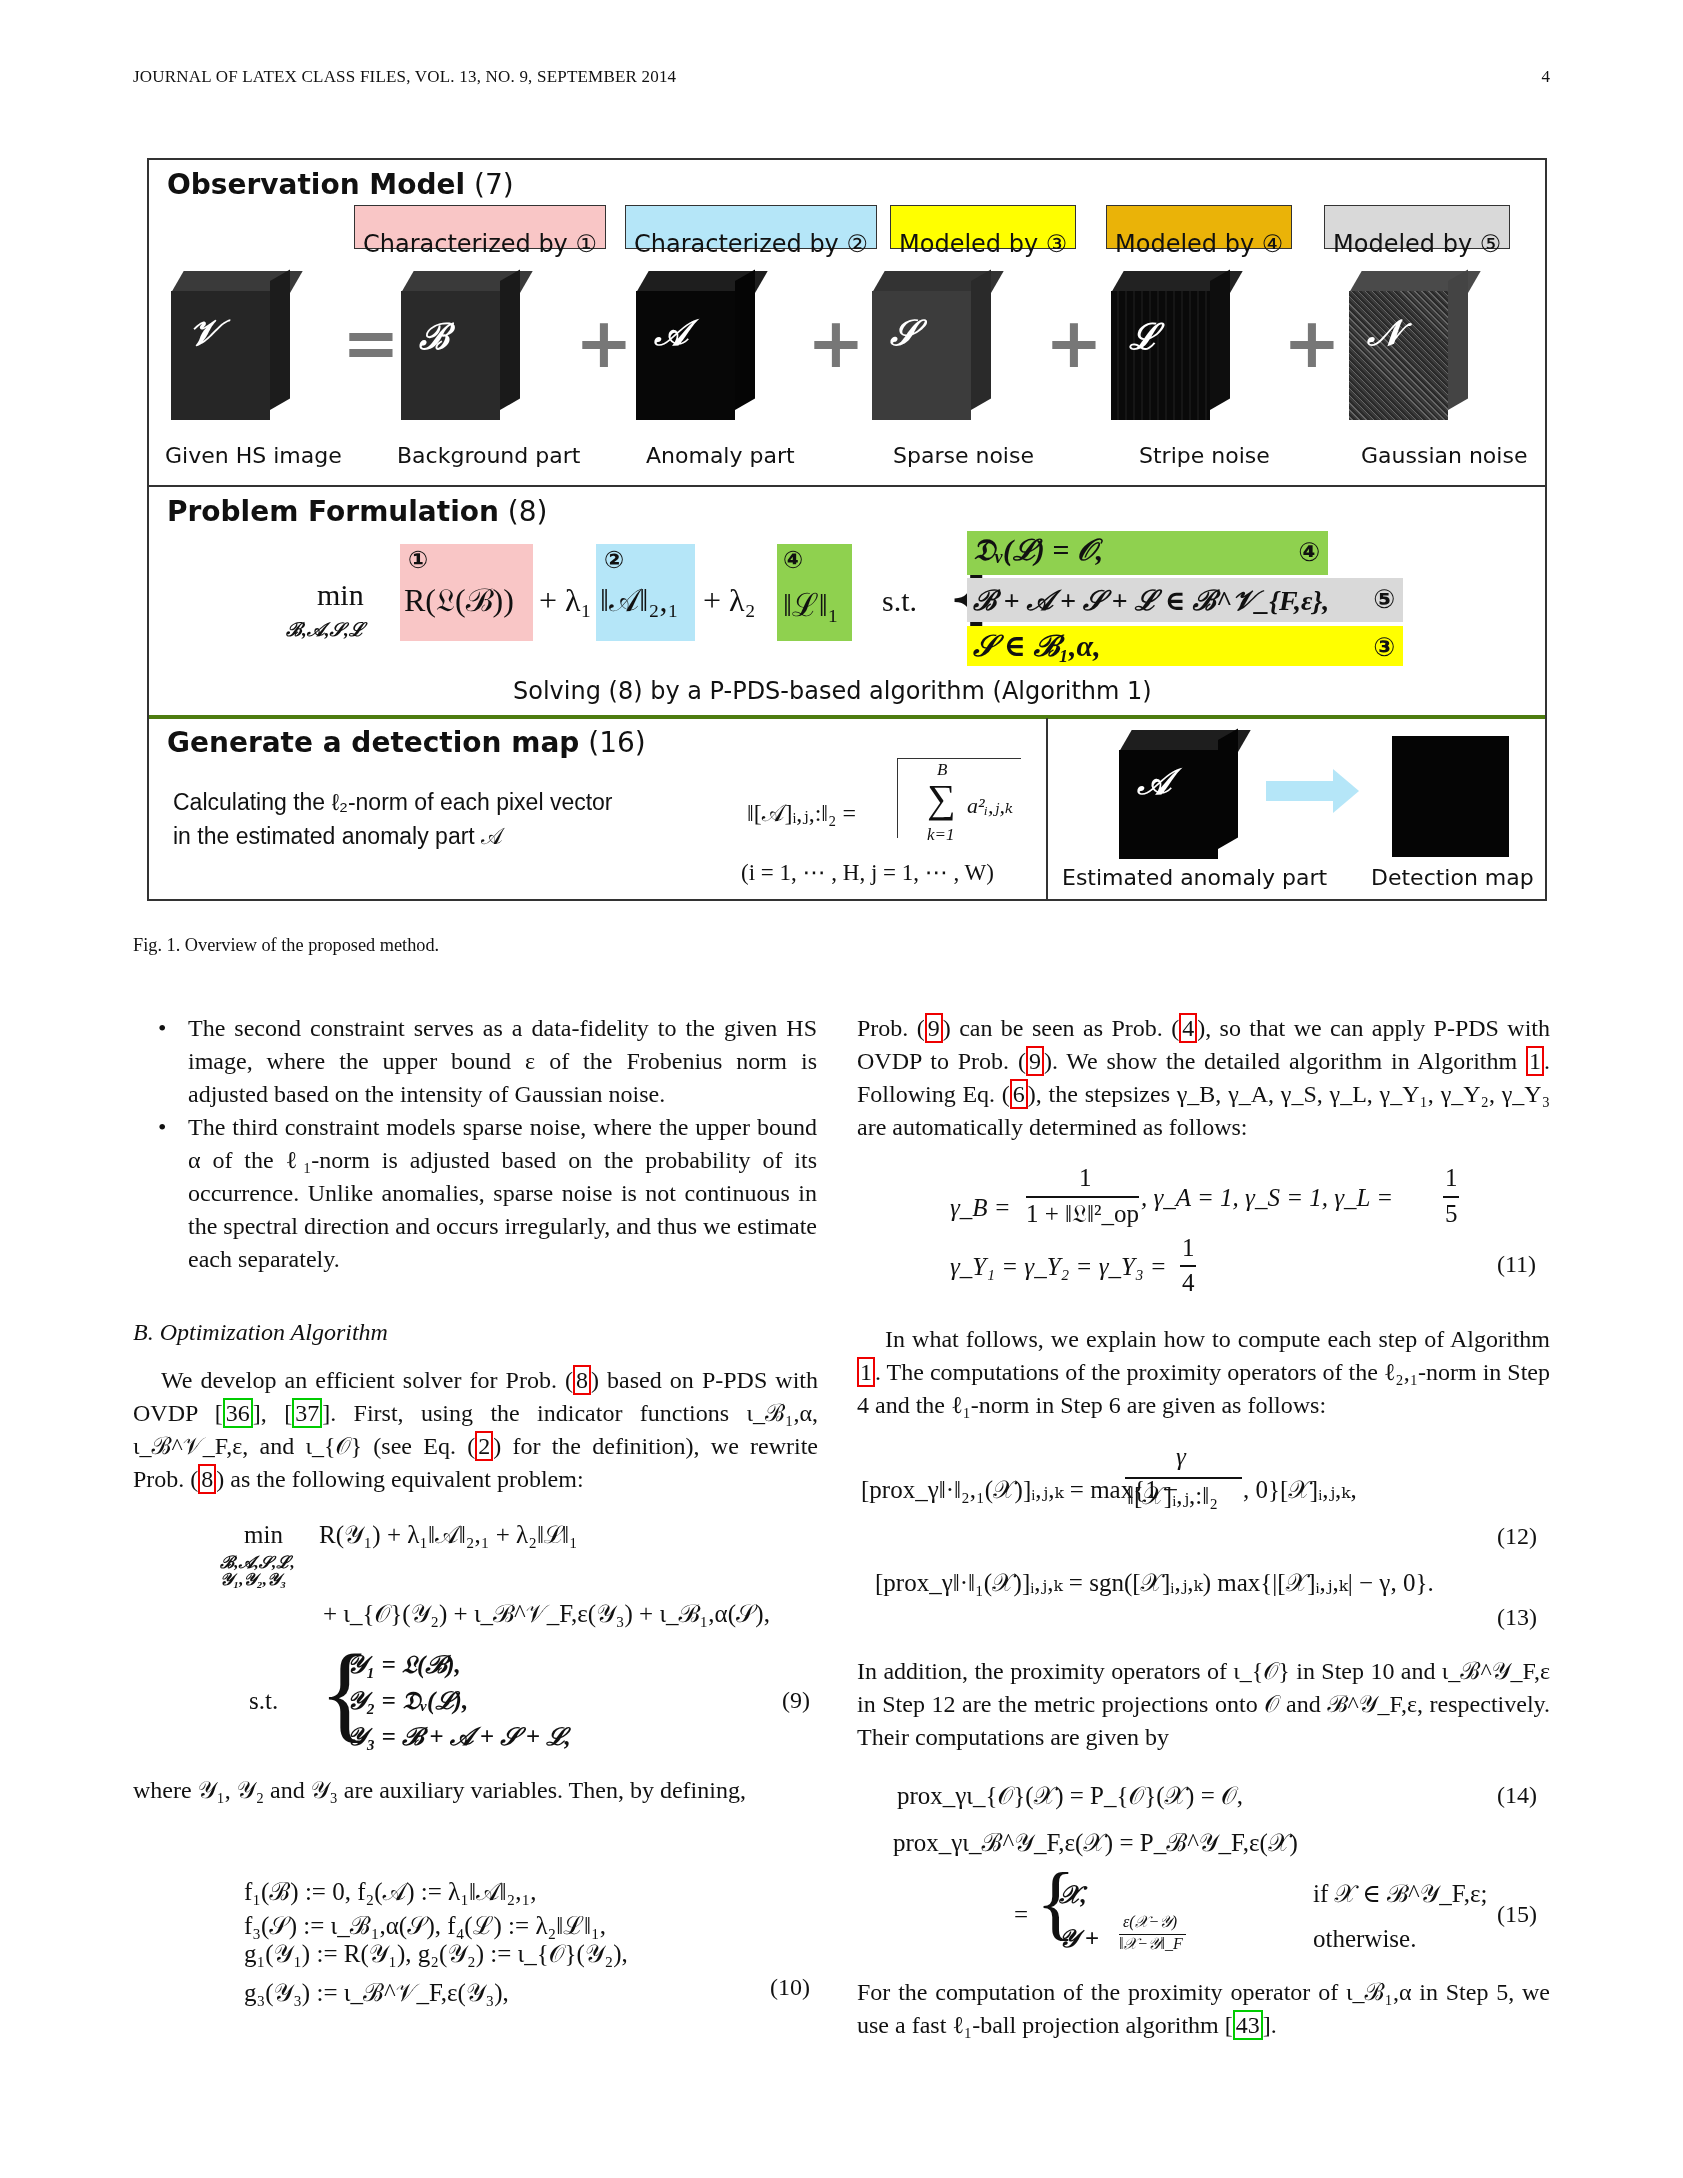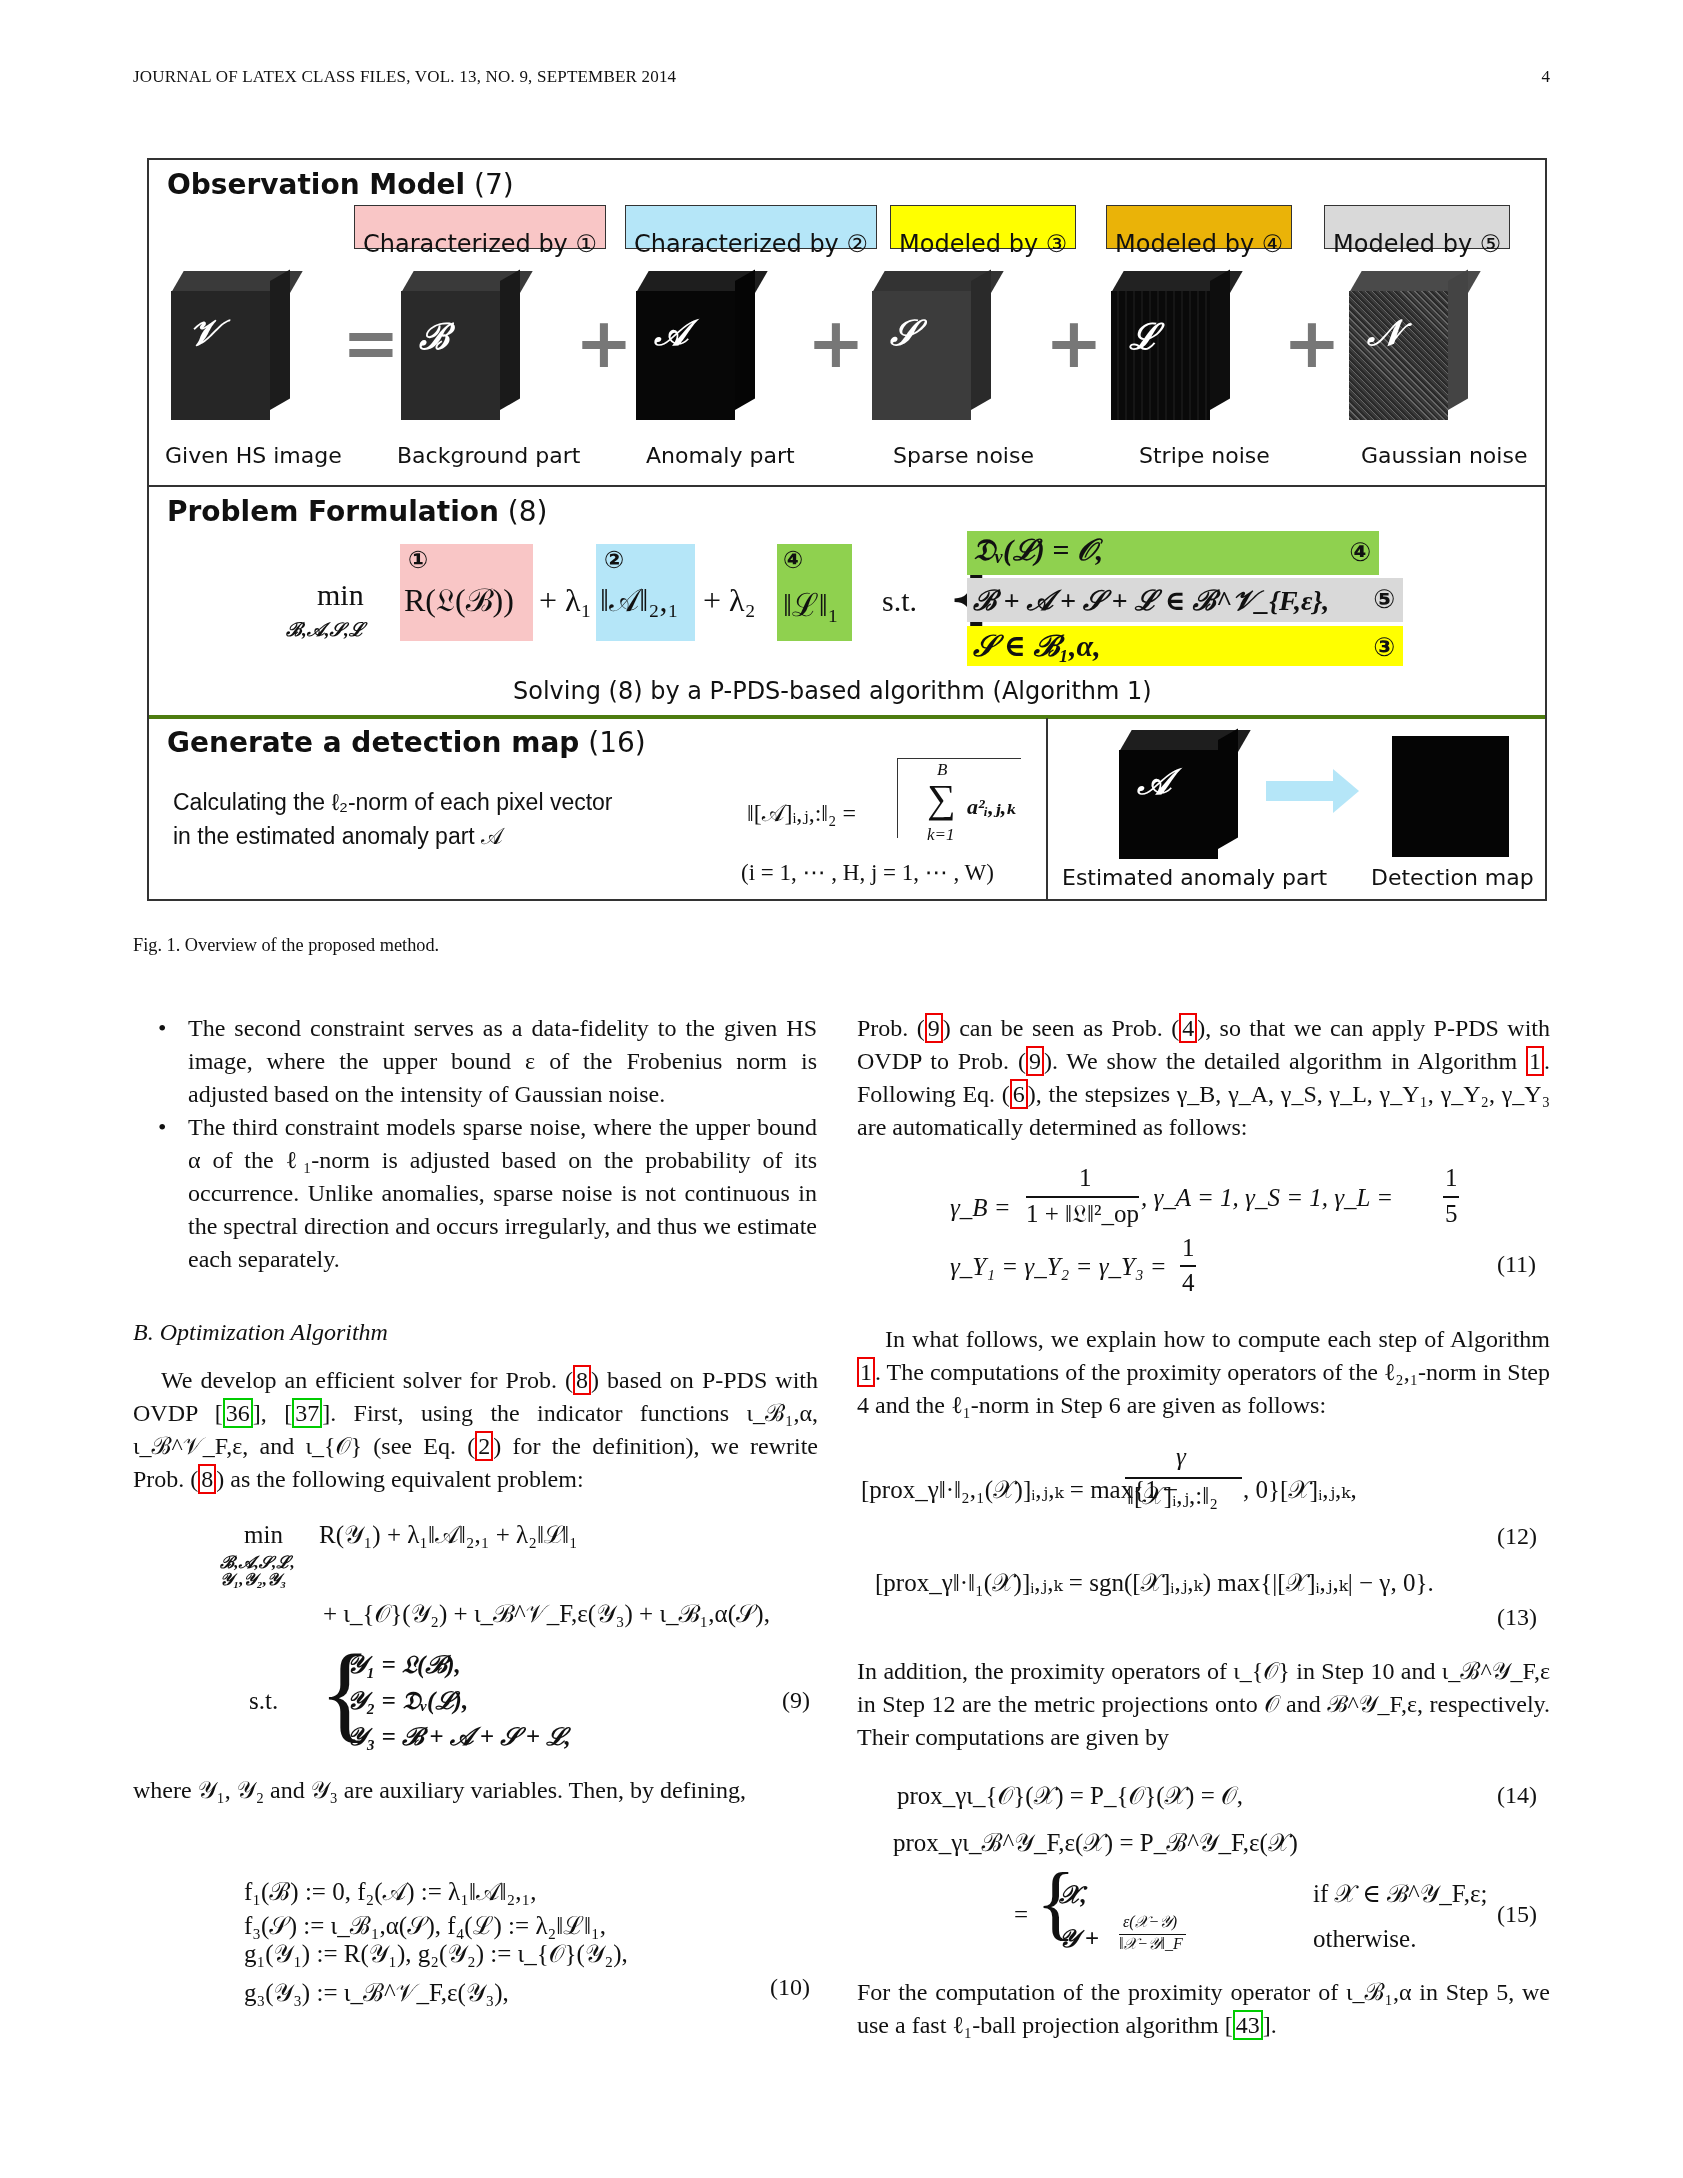--- a/index.html
+++ b/index.html
@@ -120,21 +120,21 @@
     <div class="abs math" style="left:451px;top:95px;font-size:32px;">‖𝒜‖₂,₁</div>
     <div class="abs math" style="left:554px;top:95px;font-size:32px;">+ λ₂</div>
 
     <div class="hl" style="left:628px;top:57px;width:75px;height:97px;background:#8fd14f;"></div>
     <div class="abs circ" style="left:634px;top:59px;font-size:24px;">④</div>
     <div class="abs math" style="left:634px;top:95px;font-size:32px;">‖ℒ‖₁</div>
 
     <div class="abs math" style="left:733px;top:97px;font-size:30px;">s.t.</div>
     <div class="abs math" style="left:792px;top:30px;font-size:149px;line-height:149px;font-weight:100;">{</div>
 
-    <div class="abs" style="left:818px;top:44px;width:412px;height:44px;background:#8fd14f;">
+    <div class="abs" style="left:818px;top:44px;width:361px;height:44px;background:#8fd14f;">
       <span class="math bi" style="position:absolute;left:6px;top:2px;font-size:30px;">𝔇ᵥ(ℒ) = 𝒪,</span>
       <span class="circ" style="position:absolute;right:8px;top:6px;font-size:26px;">④</span>
     </div>
     <div class="abs" style="left:818px;top:91px;width:436px;height:44px;background:#d9d9d9;">
       <span class="math bi" style="position:absolute;left:6px;top:2px;font-size:28px;">ℬ + 𝒜 + 𝒮 + ℒ ∈ ℬ^𝒱_{F,ε},</span>
       <span class="circ" style="position:absolute;right:8px;top:6px;font-size:26px;">⑤</span>
     </div>
     <div class="abs" style="left:818px;top:139px;width:436px;height:40px;background:#ffff00;">
       <span class="math bi" style="position:absolute;left:6px;top:2px;font-size:30px;">𝒮 ∈ ℬ₁,α,</span>
       <span class="circ" style="position:absolute;right:8px;top:6px;font-size:26px;">③</span>
@@ -148,21 +148,21 @@
       <b>Generate a detection map</b> <span>(16)</span>
     </div>
     <div class="abs" style="left:24px;top:71px;font-size:23px;font-family:'Liberation Sans',sans-serif;">Calculating the ℓ₂-norm of each pixel vector</div>
     <div class="abs" style="left:24px;top:105px;font-size:23px;font-family:'Liberation Sans',sans-serif;">in the estimated anomaly part 𝒜</div>
 
     <div class="abs math" style="left:598px;top:81px;font-size:24px;">‖[𝒜]ᵢ,ⱼ,:‖₂ =</div>
     <div class="abs" style="left:748px;top:40px;width:123px;height:79px;border-top:1.5px solid #333;border-left:1.5px solid #333;"></div>
     <div class="abs math it" style="left:788px;top:42px;font-size:17px;">B</div>
     <div class="abs math" style="left:778px;top:57px;font-size:40px;">∑</div>
     <div class="abs math it" style="left:778px;top:107px;font-size:17px;">k=1</div>
-    <div class="abs math it" style="left:818px;top:75px;font-size:22px;font-weight:bold;">a²ᵢ,ⱼ,ₖ</div>
+    <div class="abs math it" style="left:818px;top:75px;font-size:22px;">a²ᵢ,ⱼ,ₖ</div>
     <div class="abs math" style="left:592px;top:141px;font-size:23px;">(i = 1, ⋯ , H, j = 1, ⋯ , W)</div>
 
     <div class="abs" style="left:897px;top:0;width:2px;height:182px;background:#333;"></div>
 
     <div class="cube" style="left:970px;top:12px;">
       <div class="top" style="background:#1e1e1e;"></div>
         <div class="front" style="background:#050505;height:109px;"></div>
         <div class="side" style="background:#050505;height:109px;"></div>
       <div class="sym" style="top:30px;">𝒜</div>
     </div>

